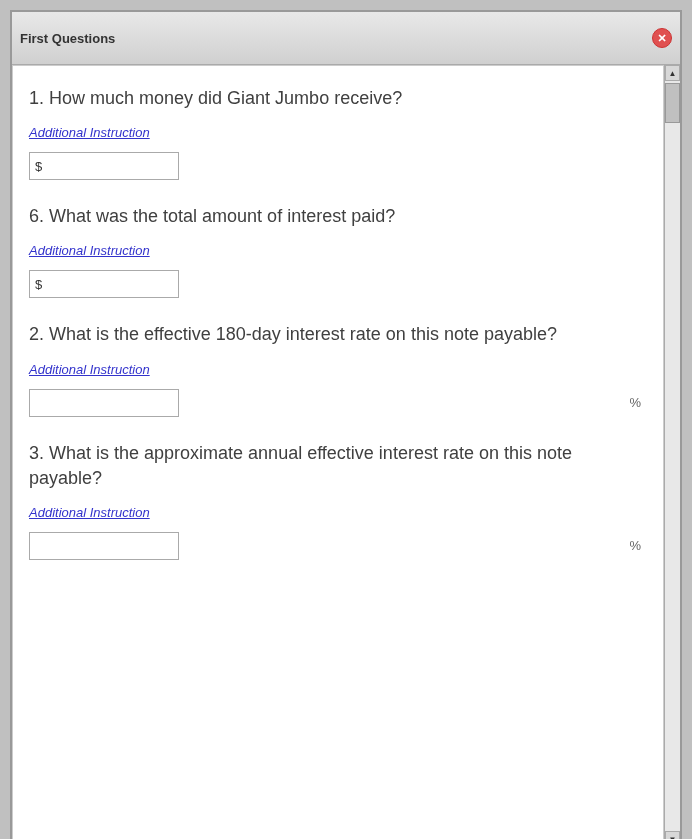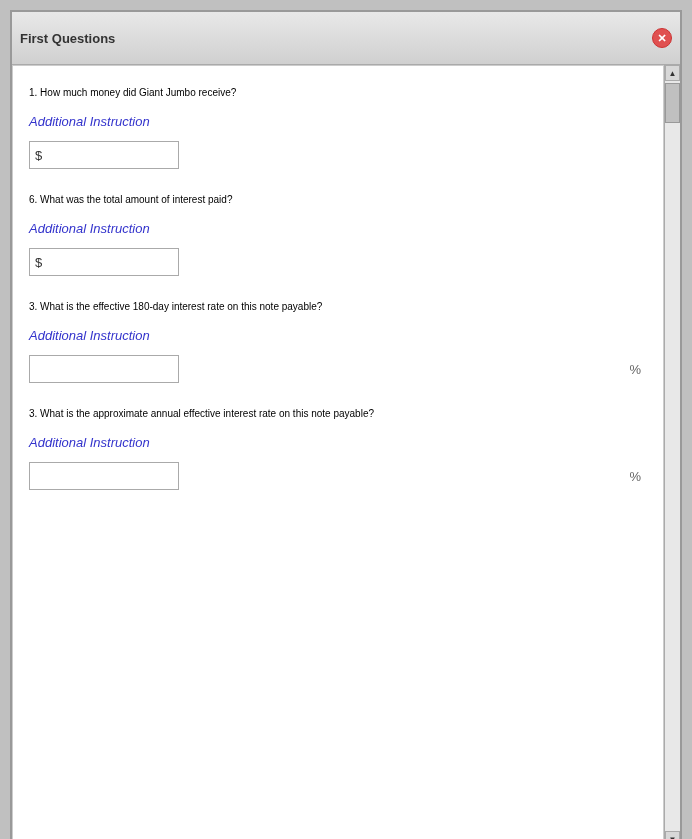--- a/index.html
+++ b/index.html
@@ -109,29 +109,30 @@
 
     .scrollbar-arrow.bottom {
       margin-top: auto;
     }
 
     .question-block {
       margin-bottom: 24px;
     }
 
     .question-text {
-      font-size: 10px;
-      color: #000000;
+      font-size: 18px;
+      color: #404040;
       margin-bottom: 12px;
       line-height: 1.4;
     }
 
     .additional-instruction {
       color: #3333cc;
       font-size: 13px;
+      text-decoration: underline;
       cursor: pointer;
       display: inline-block;
       margin-bottom: 12px;
       font-style: italic;
     }
 
     .input-wrapper {
       display: flex;
       align-items: center;
       position: relative;
@@ -190,21 +191,21 @@
       <div class="question-block">
         <div class="question-text">6. What was the total amount of interest paid?</div>
         <a class="additional-instruction">Additional Instruction</a>
         <div class="input-wrapper">
           <span class="input-prefix">$</span>
           <input type="text" class="answer-input" style="">
         </div>
       </div>
 
       <div class="question-block">
-        <div class="question-text">3. What is the effective 180-day interest rate on this note payable?</div>
+        <div class="question-text">2. What is the effective 180-day interest rate on this note payable?</div>
         <a class="additional-instruction">Additional Instruction</a>
         <div class="input-wrapper">
           <input type="text" class="answer-input percent" style="">
           <span class="input-suffix">%</span>
         </div>
       </div>
 
       <div class="question-block">
         <div class="question-text">3. What is the approximate annual effective interest rate on this note payable?</div>
         <a class="additional-instruction">Additional Instruction</a>

